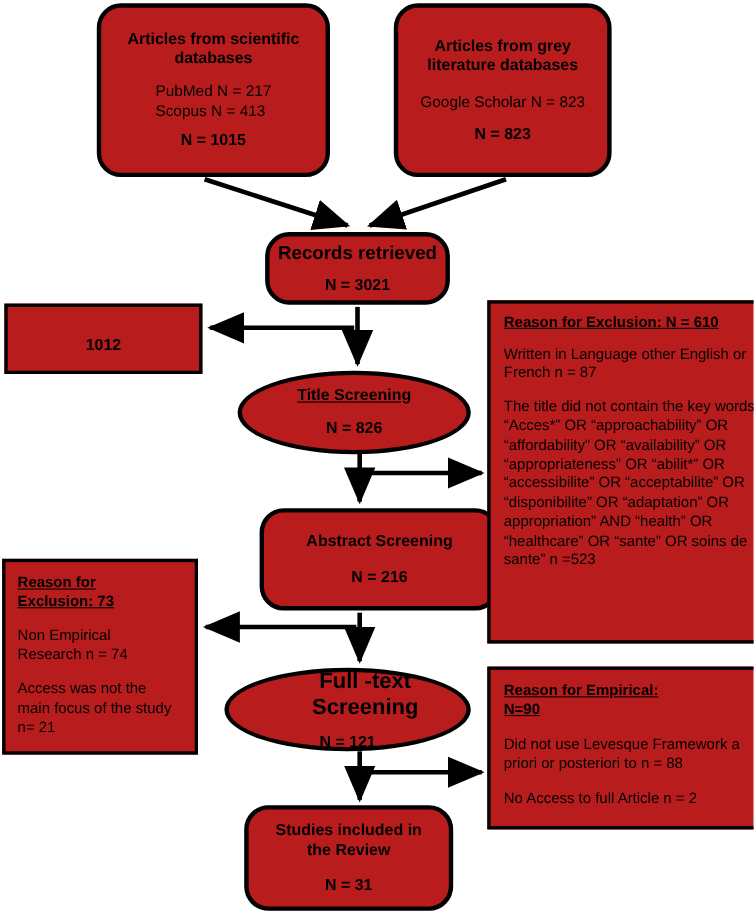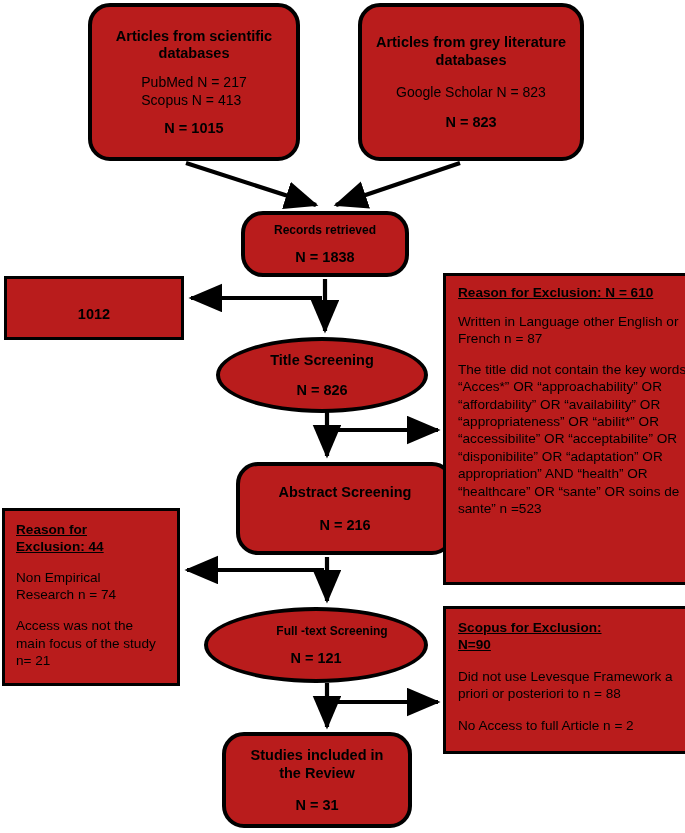--- a/index.html
+++ b/index.html
@@ -22,43 +22,43 @@
   .ln{line-height:1.3;}
 
   .leftal{align-items:flex-start;text-align:left;justify-content:flex-start;}
 
   
   #box-sci{left:88px;top:3px;width:212px;height:158px;}
   #box-sci .ttl{font-size:14.5px;margin:0 0 10px 0;}
   #box-sci .body{font-size:14px;text-align:left;line-height:1.32;}
   #box-sci .tot{font-size:14.5px;font-weight:bold;margin-top:11px;}
 
-  #box-grey{left:358px;top:3px;width:226px;height:158px;}
+  #box-grey{left:358px;top:3px;width:198px;height:158px;}
   #box-grey .ttl{font-size:14.5px;margin:0 0 13px 0;}
   #box-grey .body{font-size:14px;line-height:1.32;}
   #box-grey .tot{font-size:14.5px;font-weight:bold;margin-top:13px;}
 
   #box-records{left:241px;top:211px;width:168px;height:66px;}
-  #box-records .ttl{font-size:12px;}
+  #box-records .ttl{font-size:17px;}
   #box-records .tot{font-size:14.5px;font-weight:bold;margin-top:12px;}
 
   #box-dups{left:4px;top:276px;width:180px;height:64px;}
   #box-dups .ttl{font-size:14.5px;}
   #box-dups .tot{font-size:14.5px;font-weight:bold;margin-top:12px;}
 
   #ell-title{left:216px;top:337px;width:212px;height:76px;}
-  #ell-title .ttl{font-size:14.5px;}
+  #ell-title .ttl{font-size:14.5px;text-decoration:underline;}
   #ell-title .tot{font-size:14.5px;font-weight:bold;margin-top:12px;}
 
   #box-abstract{left:236px;top:462px;width:218px;height:93px;}
   #box-abstract .ttl{font-size:14.5px;}
   #box-abstract .tot{font-size:14.5px;font-weight:bold;margin-top:16px;}
 
   #ell-full{left:204px;top:607px;width:224px;height:76px;}
-  #ell-full .ttl{font-size:12px;padding-left:32px;}
+  #ell-full .ttl{font-size:20px;padding-left:32px;}
   #ell-full .tot{font-size:14.5px;font-weight:bold;margin-top:12px;}
 
   #box-studies{left:222px;top:732px;width:190px;height:96px;}
   #box-studies .ttl{font-size:14.5px;}
   #box-studies .tot{font-size:14.5px;font-weight:bold;margin-top:14px;}
 
   
   #box-excl-title{left:443px;top:273px;width:252px;height:312px;padding:9px 0 0 12px;}
   #box-excl-title .hd{font-size:13.6px;}
   #box-excl-title p{margin:0;font-size:13.6px;line-height:1.28;}
@@ -121,21 +121,21 @@
 <div class="node rounded" id="box-grey">
   <div class="ttl">Articles from grey literature databases</div>
   <div class="body">
     <div class="ln">Google Scholar N = 823</div>
   </div>
   <div class="tot">N = 823</div>
 </div>
 
 <div class="node rounded" id="box-records">
   <div class="ttl">Records retrieved</div>
-  <div class="tot">N = 1838</div>
+  <div class="tot">N = 3021</div>
 </div>
 
 <div class="node rect" id="box-dups">
   <div class="tot">1012</div>
 </div>
 
 <div class="node ellipse" id="ell-title">
   <div class="ttl">Title Screening</div>
   <div class="tot">N = 826</div>
 </div>
@@ -157,23 +157,23 @@
 </div>
 
 <div class="node rect leftal" id="box-excl-title">
   <div class="hd">Reason for Exclusion: N = 610</div>
   <p class="gap">Written in Language other English or French n = 87</p>
   <p class="gap">The title did not contain the key words: “Acces*” OR “approachability” OR “affordability” OR “availability” OR “appropriateness” OR “abilit*” OR “accessibilite”  OR “acceptabilite” OR “disponibilite” OR “adaptation” OR appropriation” AND  “health” OR “healthcare” OR “sante” OR soins de sante”  n =523</p>
 </div>
 
 <div class="node rect leftal" id="box-excl-abs">
   <div class="hd">Reason for</div>
-  <div class="hd">Exclusion: 44</div>
+  <div class="hd">Exclusion: 73</div>
   <p class="gap">Non Empirical Research  n = 74</p>
   <p class="gap">Access was not the main focus of the study n= 21</p>
 </div>
 
 <div class="node rect leftal" id="box-excl-full">
-  <div class="hd">Scopus for Exclusion:</div>
+  <div class="hd">Reason for Empirical:</div>
   <div class="hd"> N=90</div>
   <p class="gap">Did not use Levesque Framework a priori or posteriori to  n = 88</p>
   <p class="gap">No Access to full Article n = 2</p>
 </div>
 
 </body></html>

